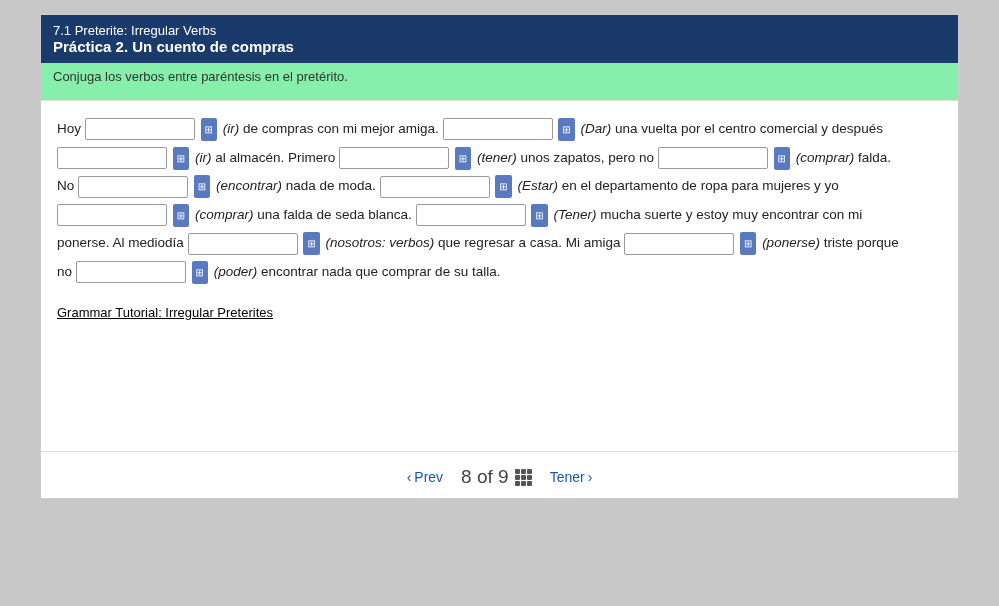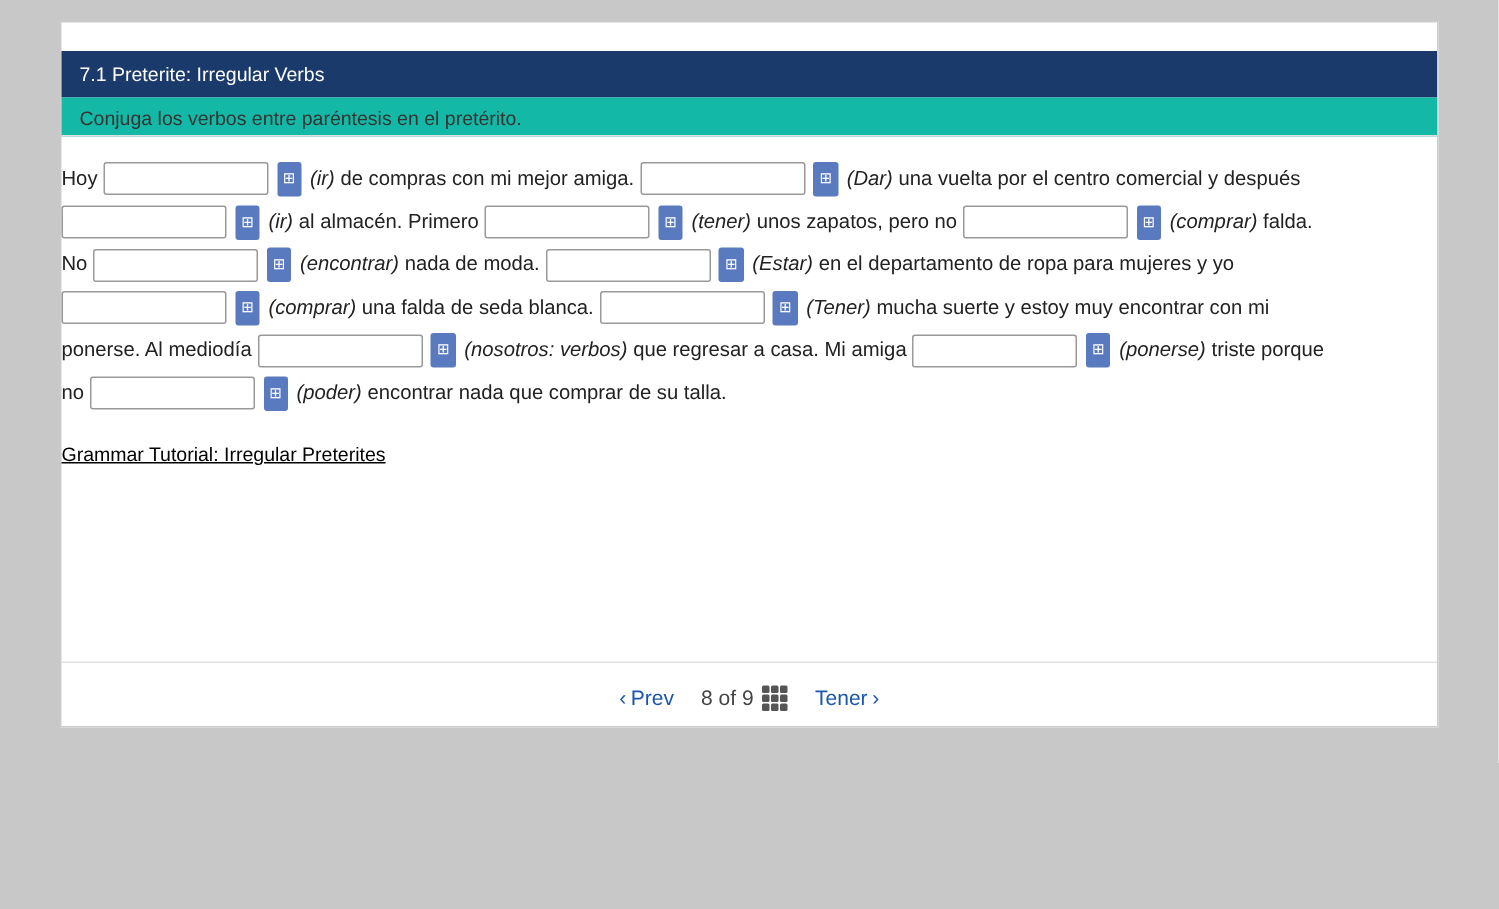--- a/index.html
+++ b/index.html
@@ -16,43 +16,42 @@
     }
     .main-container {
       width: 930px;
       background: #fff;
       border: 1px solid #ccc;
       margin-top: 4px;
     }
     .header-bar {
       background: #1a3a6b;
       padding: 8px 12px;
-      margin-top: 19px;
     }
     .header-bar .subtitle {
       color: #fff;
       font-size: 13px;
       font-weight: normal;
     }
     .header-bar .title {
       color: #fff;
       font-size: 15px;
       font-weight: bold;
     }
     .instruction-bar {
-      background: #14b8a6;
-      padding: 6px 12px 4px;
+      background: #86efac;
+      padding: 6px 12px 16px;
       border-bottom: 1px solid #e0e0e0;
     }
     .instruction-bar p {
       font-size: 13px;
       color: #333;
     }
     .content-area {
-      padding: 14px 0 8px;
+      padding: 14px 16px 8px;
       min-height: 340px;
     }
     .exercise-text {
       font-size: 13.5px;
       color: #222;
       line-height: 2.1;
     }
     .exercise-text input[type="text"] {
       width: 110px;
       height: 22px;
@@ -98,21 +97,21 @@
     .nav-link {
       color: #1a56b0;
       font-size: 14px;
       text-decoration: none;
       cursor: pointer;
       display: flex;
       align-items: center;
       gap: 3px;
     }
     .page-info {
-      font-size: 14px;
+      font-size: 19px;
       color: #444;
       display: flex;
       align-items: center;
       gap: 6px;
     }
     .grid-icon {
       display: inline-grid;
       grid-template-columns: repeat(3,5px);
       grid-template-rows: repeat(3,5px);
       gap: 1px;
@@ -125,20 +124,21 @@
       border-radius: 1px;
     }
     .arrow { font-size: 14px; }
   </style>
 </head>
 <body>
 
 <div class="main-container">
   <div class="header-bar">
     <div class="subtitle">7.1 Preterite: Irregular Verbs</div>
+    <div class="title">Práctica 2. Un cuento de compras</div>
   </div>
   <div class="instruction-bar">
     <p>Conjuga los verbos entre paréntesis en el pretérito.</p>
   </div>
   <div class="content-area">
     <div class="exercise-text">
       
       <span>Hoy</span>
       <input type="text" style="">
       <span class="hint-icon">⊞</span>

